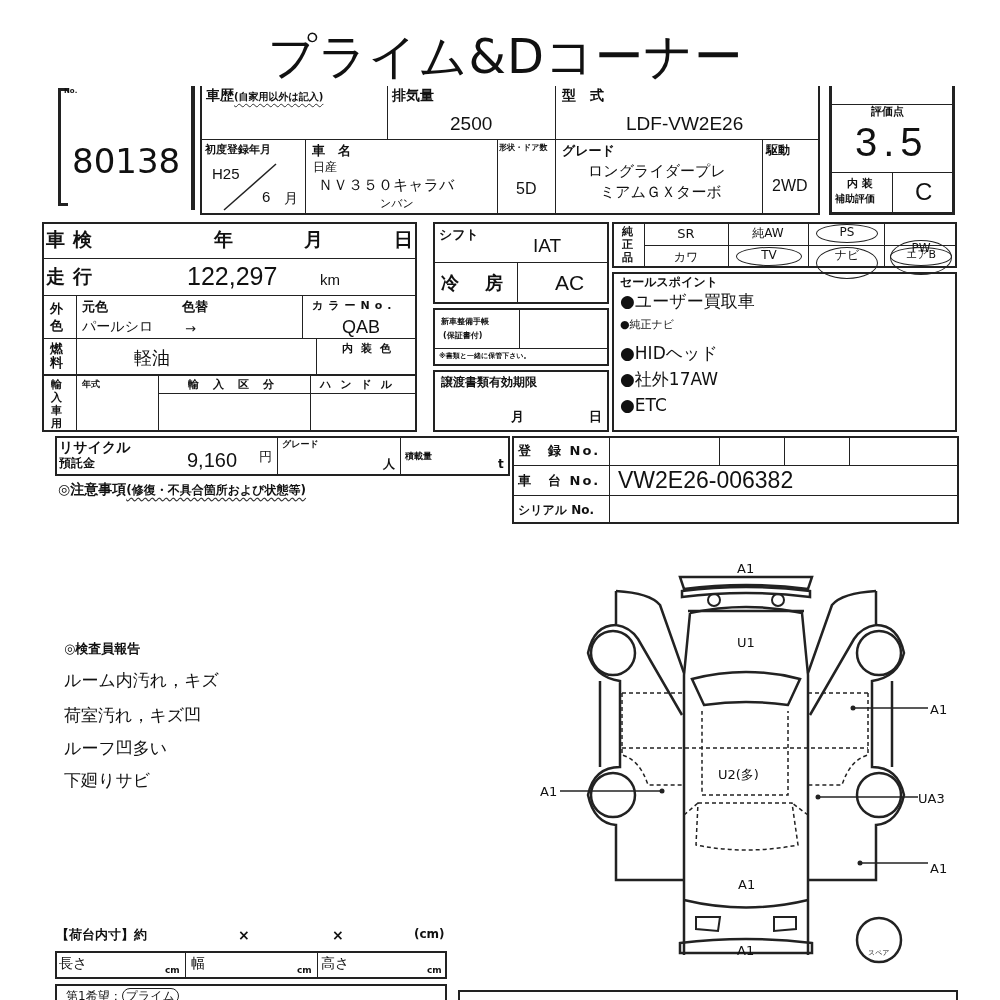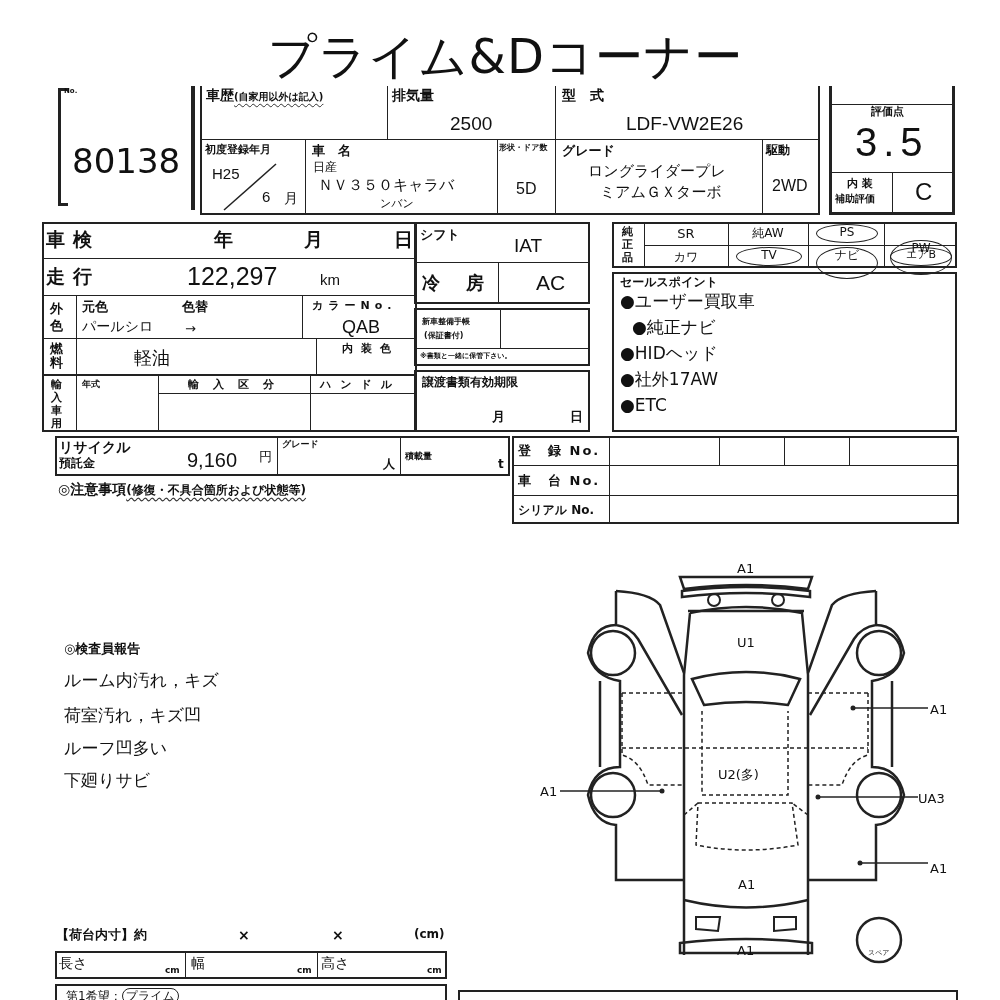--- a/index.html
+++ b/index.html
@@ -122,21 +122,21 @@
   <div class="lbl" style="left:8px;top:120px;font-size:13px;width:16px;white-space:normal;line-height:14px;">燃料</div>
   <div class="val mono" style="left:92px;top:127px;font-size:18px;">軽油</div>
   <div class="lbl" style="left:300px;top:121px;font-size:11px;letter-spacing:8px;">内装色</div>
 
   <div class="lbl" style="left:9px;top:156px;font-size:11px;width:14px;white-space:normal;line-height:13px;">輸入車用</div>
   <div class="lbl-s" style="left:40px;top:158px;">年式</div>
   <div class="lbl" style="left:146px;top:157px;font-size:11px;letter-spacing:14px;">輸入区分</div>
   <div class="lbl" style="left:278px;top:157px;font-size:11px;letter-spacing:9px;">ハンドル</div>
 </div>
 
-<div class="abs" style="left:414px;top:222px;width:176px;height:210px;border-radius:31px;">
+<div class="abs" style="left:433px;top:222px;width:176px;height:210px;border-radius:31px;">
   <div class="box" style="left:0;top:0;width:176px;height:82px;"></div>
   <div class="ln-h" style="left:0;top:40px;width:176px;"></div>
   <div class="ln-v" style="left:84px;top:40px;height:42px;"></div>
   <div class="lbl" style="left:6px;top:6px;font-size:13px;">シフト</div>
   <div class="val" style="left:100px;top:14px;font-size:19px;">IAT</div>
   <div class="lbl" style="left:8px;top:52px;font-size:18px;letter-spacing:4px;">冷　房</div>
   <div class="val" style="left:122px;top:50px;font-size:21px;">AC</div>
 
   <div class="box" style="left:0;top:86px;width:176px;height:58px;"></div>
   <div class="ln-v" style="left:86px;top:86px;height:40px;"></div>
@@ -166,21 +166,21 @@
   <div class="oval" style="left:278px;top:18px;width:62px;height:35px;">PW</div>
   <div class="cell-c mono" style="left:32px;top:29px;width:84px;">カワ</div>
   <div class="oval" style="left:124px;top:25px;width:66px;height:19px;">TV</div>
   <div class="oval mono" style="left:204px;top:25px;width:62px;height:32px;">ナビ</div>
   <div class="oval mono" style="left:278px;top:25px;width:62px;height:19px;font-size:11px;">エアB</div>
 </div>
 
 <div class="box" style="left:612px;top:272px;width:345px;height:160px;"></div>
 <div class="lbl" style="left:620px;top:276px;font-size:12px;">セールスポイント</div>
 <div class="val mono" style="left:620px;top:293px;font-size:17px;">●ユーザー買取車</div>
-<div class="val mono" style="left:620px;top:319px;font-size:17px;margin-left:12px;">●純正ナビ</div>
+<div class="val mono" style="left:620px;top:319px;font-size:11px;">●純正ナビ</div>
 <div class="val mono" style="left:620px;top:345px;font-size:17px;">●HIDヘッド</div>
 <div class="val mono" style="left:620px;top:371px;font-size:17px;">●社外17AW</div>
 <div class="val mono" style="left:620px;top:397px;font-size:17px;">●ETC</div>
 
 <div class="abs" style="left:55px;top:436px;width:523px;height:40px;">
   <div class="box" style="left:0;top:0;width:455px;height:40px;"></div>
   <div class="ln-v" style="left:222px;top:0;height:40px;"></div>
   <div class="ln-v" style="left:345px;top:0;height:40px;"></div>
   <div class="lbl" style="left:4px;top:4px;font-size:14px;">リサイクル</div>
   <div class="lbl" style="left:4px;top:21px;font-size:12px;">預託金</div>
@@ -199,20 +199,21 @@
 <div class="abs" style="left:512px;top:436px;width:533px;height:88px;">
   <div class="box" style="left:0;top:0;width:447px;height:88px;"></div>
   <div class="ln-h" style="left:0;top:29px;width:447px;"></div>
   <div class="ln-h" style="left:0;top:59px;width:447px;"></div>
   <div class="ln-v" style="left:97px;top:0;height:88px;"></div>
   <div class="ln-v" style="left:207px;top:0;height:29px;"></div>
   <div class="ln-v" style="left:272px;top:0;height:29px;"></div>
   <div class="ln-v" style="left:337px;top:0;height:29px;"></div>
   <div class="lbl" style="left:6px;top:8px;font-size:13px;letter-spacing:2px;">登　録 No.</div>
   <div class="lbl" style="left:6px;top:38px;font-size:13px;letter-spacing:2px;">車　台 No.</div>
+  <div class="val" style="left:106px;top:33px;font-size:23px;">VW2E26-006382</div>
   <div class="lbl" style="left:6px;top:68px;font-size:12px;">シリアル No.</div>
 </div>
 
 <div class="lbl" style="left:64px;top:642px;font-size:13px;">◎検査員報告</div>
 <div class="report-line" style="top:672px;">ルーム内汚れ，キズ</div>
 <div class="report-line" style="top:707px;">荷室汚れ，キズ凹</div>
 <div class="report-line" style="top:740px;">ルーフ凹多い</div>
 <div class="report-line" style="top:772px;">下廻りサビ</div>
 
 <div class="lbl" style="left:56px;top:928px;font-size:13px;">【荷台内寸】約</div>

